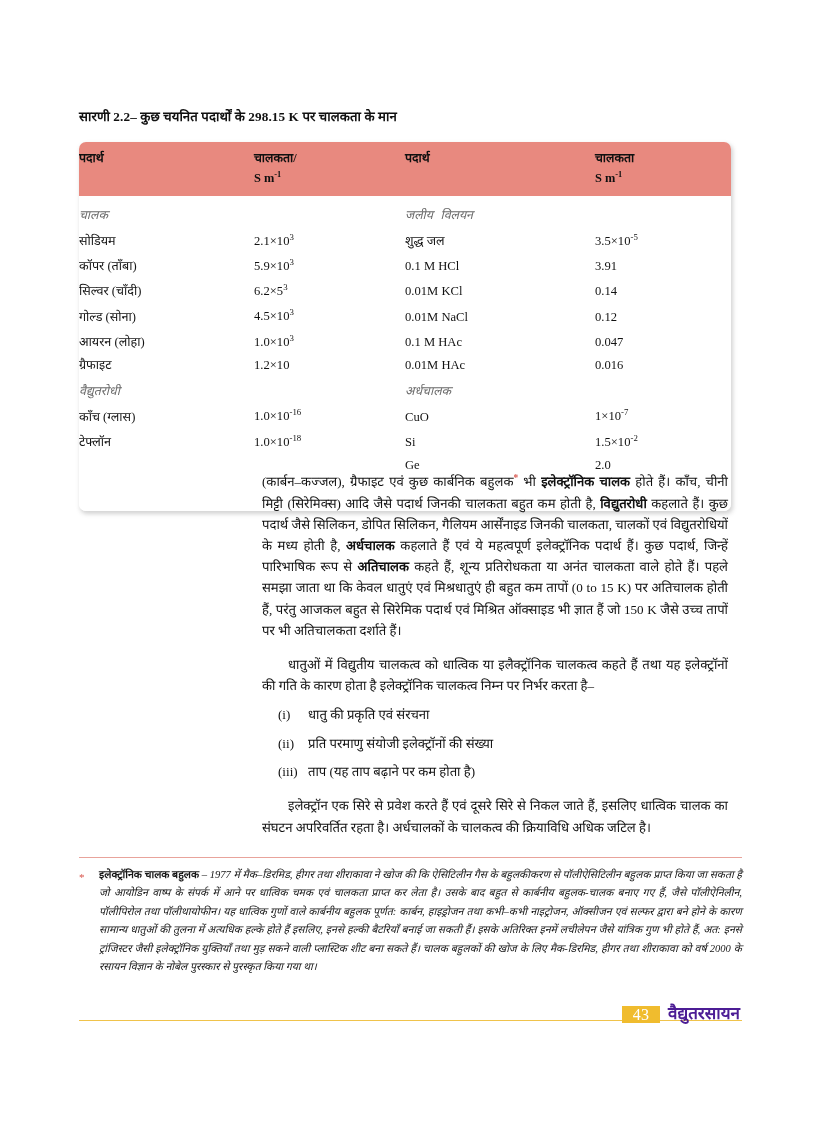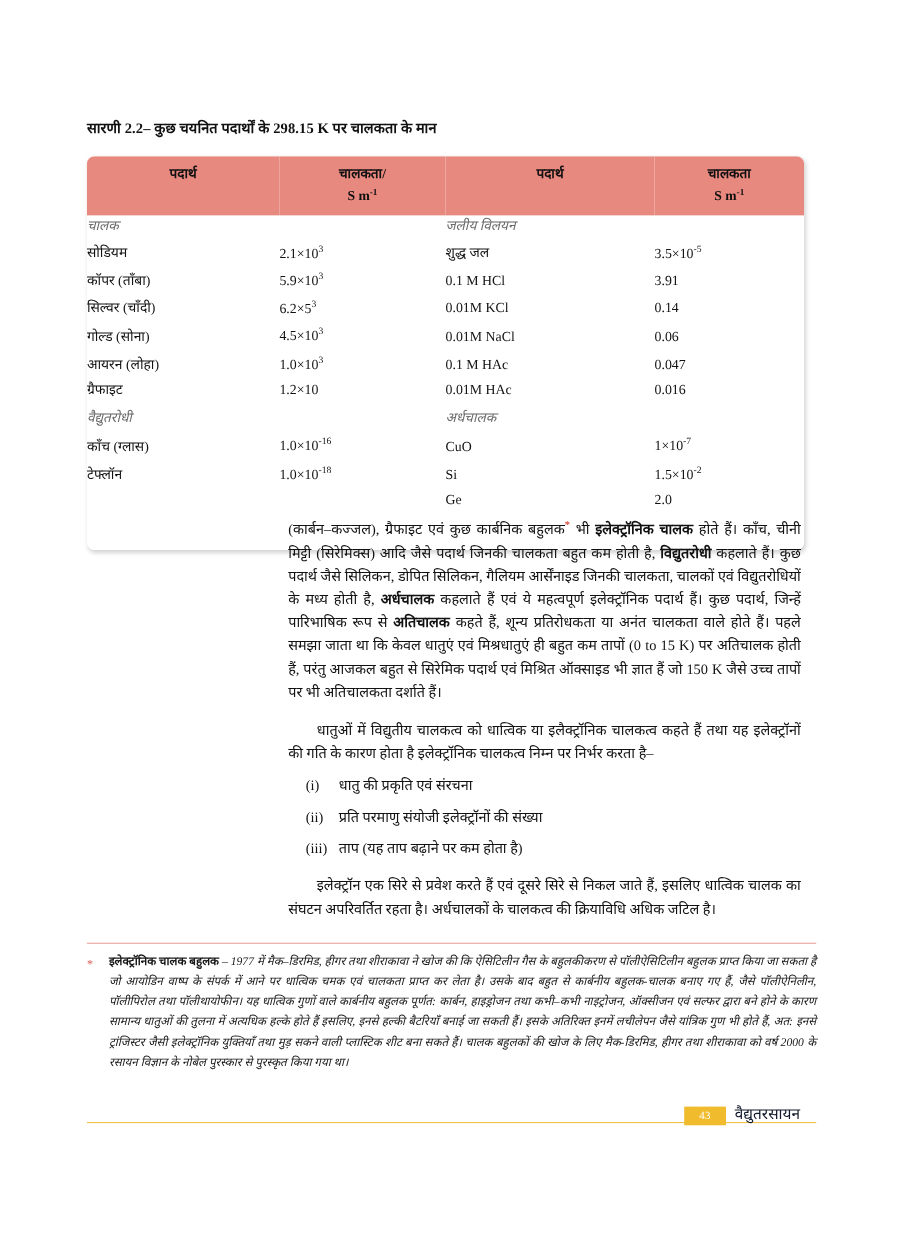--- a/index.html
+++ b/index.html
@@ -58,21 +58,21 @@
   table.cond col.c1 { width: 175px; }
   table.cond col.c2 { width: 151px; }
   table.cond col.c3 { width: 190px; }
   table.cond col.c4 { width: 136px; }
 
   table.cond thead th {
     background: #e8897f;
     color: #101010;
     font-weight: bold;
     font-size: 12.4px;
-    text-align: center;
+    text-align: left;
     vertical-align: top;
     padding: 7px 0 7px 0;
     line-height: 1.55;
     border: none;
   }
   th.h1 { padding-left: 13px; }
   th.h2 { padding-left: 8px; }
   th.h3 { padding-left: 35px; }
   th.h4 { padding-left: 11px; }
   .unit { display:block; }
@@ -86,21 +86,21 @@
     border: none;
     background: #fff;
     color: #121212;
   }
   td.k1 { padding-left: 13px; }
   td.k2 { padding-left: 8px; border-left: 1.1px solid #efb5ae; }
   td.k3 { padding-left: 35px; border-left: 1.1px solid #efb5ae; }
   td.k4 { padding-left: 11px; border-left: 1.1px solid #efb5ae; }
 
   tbody tr.pad-top td { padding-top: 6px; }
-  tbody tr:first-child td { padding-top: 1px; }
+  tbody tr:first-child td { padding-top: 12px; font-family: Liberation Mono, monospace; }
   tbody tr:last-child td { padding-bottom: 13px; }
 
   .grp {
     font-style: italic;
     font-weight: normal;
     color: #6a6a6a;
     font-size: 12.4px;
   }
   td sup { font-size: 0.7em; vertical-align: super; }
 
@@ -193,33 +193,33 @@
     background: #f0c34b;
   }
   .pagenum {
     position: absolute;
     left: 622px;
     top: 1006px;
     width: 38px;
     height: 17px;
     background: #f0bc2e;
     color: #ffffff;
-    font-size: 10px;
+    font-size: 16px;
     font-weight: normal;
     text-align: center;
     line-height: 17px;
     letter-spacing: 0.3px;
   }
   .chaptername {
     position: absolute;
     left: 668px;
     top: 1005px;
-    font-size: 14px;
-    font-weight: normal;
-    color: #0f172a;
+    font-size: 17px;
+    font-weight: bold;
+    color: #4c1d95;
     line-height: 18px;
     white-space: nowrap;
   }
 </style>
 </head>
 <body>
 
 <div class="page">
 
   <div class="table-caption">सारणी 2.2– कुछ चयनित पदार्थों के 298.15 K पर चालकता के मान</div>
@@ -268,21 +268,21 @@
           <tr>
             <td class="k1"><span>सिल्वर (चाँदी)</span></td>
             <td class="k2"><span>6.2×5</span><sup>3</sup></td>
             <td class="k3"><span>0.01M KCl</span></td>
             <td class="k4"><span>0.14</span></td>
           </tr>
           <tr>
             <td class="k1"><span>गोल्ड (सोना)</span></td>
             <td class="k2"><span>4.5×10</span><sup>3</sup></td>
             <td class="k3"><span>0.01M NaCl</span></td>
-            <td class="k4"><span>0.06</span></td>
+            <td class="k4"><span>0.12</span></td>
           </tr>
           <tr>
             <td class="k1"><span>आयरन (लोहा)</span></td>
             <td class="k2"><span>1.0×10</span><sup>3</sup></td>
             <td class="k3"><span>0.1 M HAc</span></td>
             <td class="k4"><span>0.047</span></td>
           </tr>
           <tr>
             <td class="k1"><span>ग्रैफाइट</span></td>
             <td class="k2"><span>1.2×10</span></td>

